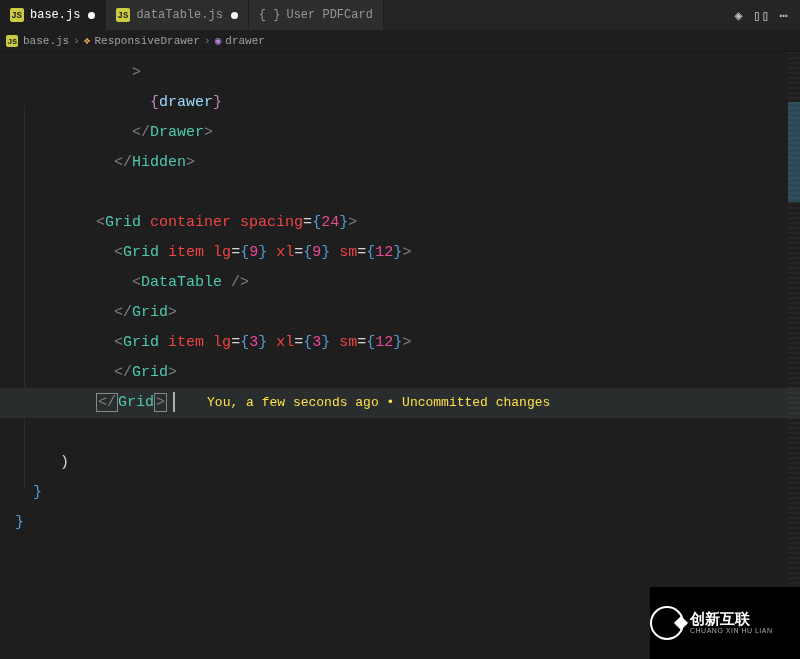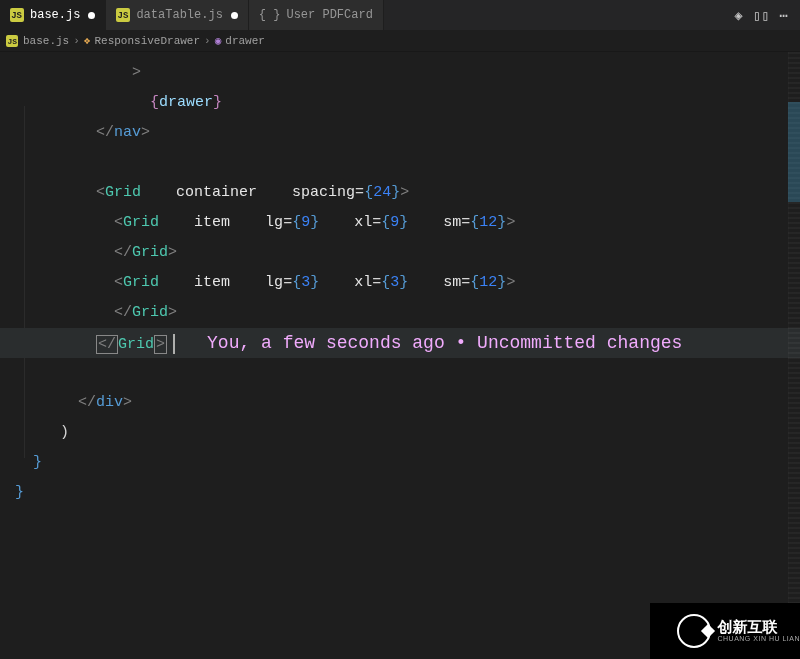--- a/index.html
+++ b/index.html
@@ -112,37 +112,37 @@
   .guide { position:absolute; top:54px; bottom:50px; width:1px; background: rgba(255,255,255,0.06);}
   
   .hl-line {
     background: #2a2d2e;
   }
 
   
   .pun { color: #808080; }
   .tag { color: #4ec9b0; }
   .jsx-tag { color: #569cd6; }
-  .attr { color: #e5e5e5; margin-left: 26px; }
+  .attr { color: #ef4444; }
   .brace { color: #c586c0; }
-  .num { color: #3b82f6; }
+  .num { color: #ec4899; }
   .var { color: #9cdcfe; }
   .white { color: #d4d4d4; }
 
   .cursor {
     display: inline-block;
     width: 2px;
     height: 20px;
     background: #aeafad;
     vertical-align: middle;
     margin-left: 6px;
   }
   .lens {
-    color: #f0abfc;
-    font-size: 18px;
+    color: #fde047;
+    font-size: 13px;
     margin-left: 32px;
   }
 
   .bracket-match {
     border: 1px solid #888;
     padding: 0 1px;
   }
 
   
   .minimap {
@@ -166,27 +166,26 @@
     width: 12px; height: 100px;
     background: rgba(80,200,255,0.25);
   }
 
   
   .watermark {
     position: absolute;
     bottom: 0;
     right: 0;
     width: 150px;
-    height: 56px;
+    height: 72px;
     background: #000;
     display: flex;
     align-items: center;
     color: #fff;
     font-family: Arial, sans-serif;
-    justify-content: flex-end;
   }
   .watermark .logo {
     width: 34px;
     height: 34px;
     border: 2px solid #fff;
     border-radius: 50%;
     margin-right: 6px;
     position: relative;
   }
   .watermark .logo::after {
@@ -234,40 +233,41 @@
   <span class="sep">›</span>
   <span class="sym" style="color:#b180d7">◉</span>
   <span>drawer</span>
 </div>
 
 <div class="editor">
   <div class="guide" style="left:24px"></div>
 
   <div class="line">              <span class="pun">&gt;</span></div>
   <div class="line">                <span class="brace">{</span><span class="var">drawer</span><span class="brace">}</span></div>
-  <div class="line">          <span class="pun">&lt;/</span><span class="jsx-tag">nav</span><span class="pun">&gt;</span></div>
+  <div class="line">              <span class="pun">&lt;/</span><span class="tag">Drawer</span><span class="pun">&gt;</span></div>
+  <div class="line">            <span class="pun">&lt;/</span><span class="tag">Hidden</span><span class="pun">&gt;</span></div>
   <div class="line"> </div>
 
   <div class="line">          <span class="pun">&lt;</span><span class="tag">Grid</span> <span class="attr">container</span> <span class="attr">spacing</span><span class="white">=</span><span class="jsx-tag">{</span><span class="num">24</span><span class="jsx-tag">}</span><span class="pun">&gt;</span></div>
 
   <div class="line">            <span class="pun">&lt;</span><span class="tag">Grid</span> <span class="attr">item</span> <span class="attr">lg</span><span class="white">=</span><span class="jsx-tag">{</span><span class="num">9</span><span class="jsx-tag">}</span> <span class="attr">xl</span><span class="white">=</span><span class="jsx-tag">{</span><span class="num">9</span><span class="jsx-tag">}</span> <span class="attr">sm</span><span class="white">=</span><span class="jsx-tag">{</span><span class="num">12</span><span class="jsx-tag">}</span><span class="pun">&gt;</span></div>
 
+  <div class="line">              <span class="pun">&lt;</span><span class="tag">DataTable</span><span class="pun"> /&gt;</span></div>
 
   <div class="line">            <span class="pun">&lt;/</span><span class="tag">Grid</span><span class="pun">&gt;</span></div>
 
   <div class="line">            <span class="pun">&lt;</span><span class="tag">Grid</span> <span class="attr">item</span> <span class="attr">lg</span><span class="white">=</span><span class="jsx-tag">{</span><span class="num">3</span><span class="jsx-tag">}</span> <span class="attr">xl</span><span class="white">=</span><span class="jsx-tag">{</span><span class="num">3</span><span class="jsx-tag">}</span> <span class="attr">sm</span><span class="white">=</span><span class="jsx-tag">{</span><span class="num">12</span><span class="jsx-tag">}</span><span class="pun">&gt;</span></div>
 
 
   <div class="line">            <span class="pun">&lt;/</span><span class="tag">Grid</span><span class="pun">&gt;</span></div>
 
   <div class="line hl-line">          <span class="pun bracket-match">&lt;/</span><span class="tag">Grid</span><span class="pun bracket-match">&gt;</span><span class="cursor"></span><span class="lens">You, a few seconds ago • Uncommitted changes</span></div>
 
   <div class="line"> </div>
 
-  <div class="line">        <span class="pun">&lt;/</span><span class="jsx-tag">div</span><span class="pun">&gt;</span></div>
 
   <div class="line">      <span class="white">)</span></div>
 
   <div class="line">   <span class="brace" style="color:#569cd6">}</span></div>
 
   <div class="line"> <span class="brace" style="color:#569cd6">}</span></div>
 
 </div>
 
 <div class="minimap">

